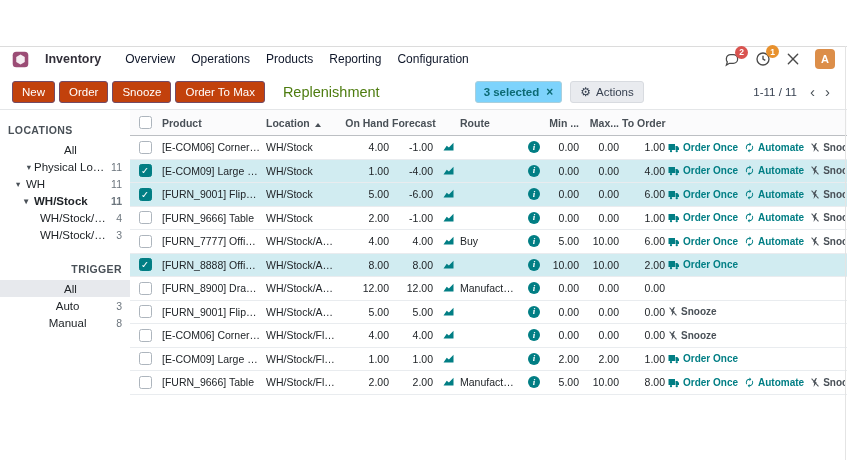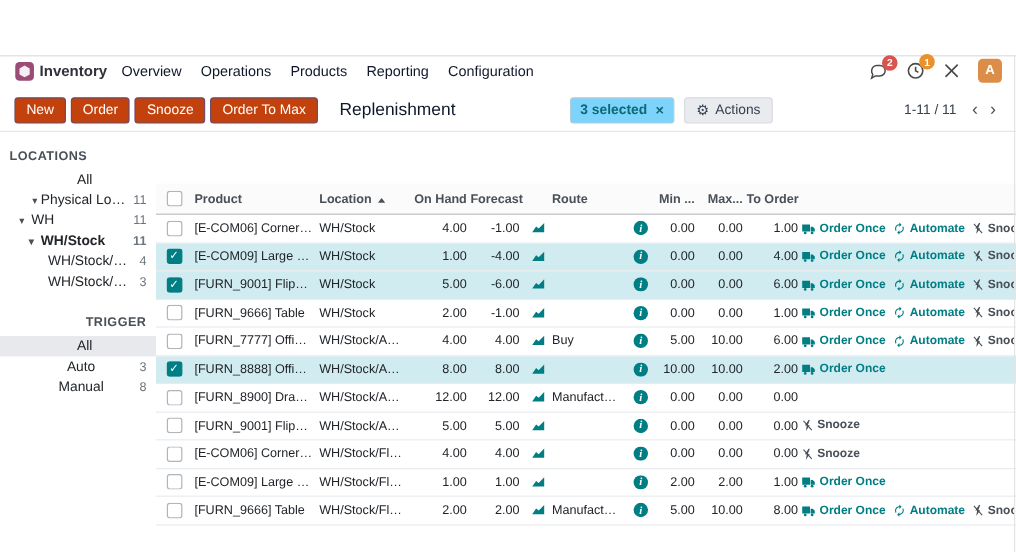--- a/index.html
+++ b/index.html
@@ -7,21 +7,21 @@
     font-family:"Liberation Sans", sans-serif; color:#212529; }
   .app { position:relative; width:847px; height:460px; background:#fff; }
 
   
   .hline-top { position:absolute; top:2px; left:0; right:0; border-top:1px solid #dcdcdc; }
   .vline-right { position:absolute; top:2px; bottom:6px; right:1px; border-right:1px solid #e4e4e4; }
 
   
   .navbar { display:flex; align-items:center; justify-content:space-between;
     height:30px; margin-top:44px; padding:0 12px; }
-  .nav-left { display:flex; align-items:center; gap:4px; }
+  .nav-left { display:flex; align-items:center; gap:16px; }
   .app-icon svg { display:block; }
   .app-name { font-weight:700; font-size:12.5px; color:#33303a; margin-right:8px; cursor:pointer; }
   .menus { display:flex; gap:16px; }
   .menu { font-size:12px; color:#0f172a; cursor:pointer; text-decoration:none; }
   .nav-right { display:flex; align-items:center; gap:15px; }
   .nav-icn { position:relative; display:inline-flex; cursor:pointer; }
   .nav-icn svg { display:block; }
   .badge { position:absolute; top:-6px; right:-8px; min-width:13px; height:13px; border-radius:7px;
     color:#fff; font-size:8.5px; font-weight:700; display:flex; align-items:center; justify-content:center; padding:0 3px; }
   .badge.red { background:#d9534f; }
@@ -29,21 +29,21 @@
   .avatar { width:20px; height:20px; border-radius:4px; background:#dc8e49; color:#fff;
     font-size:11px; font-weight:700; display:flex; align-items:center; justify-content:center; cursor:pointer; }
 
   
   .control-panel { display:flex; align-items:center; height:36px; padding:0 12px;
     border-bottom:1px solid #e4e6e8; }
   .btn { height:22px; padding:0 9px; border-radius:3px; border:1px solid transparent;
     font-size:11.5px; font-family:inherit; cursor:pointer; display:inline-flex; align-items:center; gap:5px; white-space:nowrap; }
   .btn.primary { background:#c2410c; color:#fff; border-color:#714B67; margin-right:4px; }
   .btn.gray { background:#e9ebef; color:#374151; border-color:#d8dbe0; margin-left:8px; }
-  .title { font-size:14.5px; font-weight:500; color:#0f172a; margin-left:14px; white-space:nowrap; }
+  .title { font-size:14.5px; font-weight:500; color:#4d7c0f; margin-left:14px; white-space:nowrap; }
   .sel-badge { display:inline-flex; align-items:center; gap:7px; height:22px; padding:0 8px;
     background:#7dd3fc; border:1px solid #a9cfdd; border-radius:3px; color:#0c6a74;
     font-size:11.5px; font-weight:600; margin-left:95px; white-space:nowrap; }
   .sel-badge .x { cursor:pointer; font-weight:700; font-size:12px; }
   .gear { font-size:12px; line-height:1; }
   .cp-right { margin-left:auto; display:flex; align-items:center; }
   .pager { font-size:11.5px; color:#374151; margin-right:8px; }
   .pg { background:none; border:none; font-size:15px; color:#495057; cursor:pointer; padding:0 5px; font-family:inherit; line-height:1; }
 
   
@@ -60,21 +60,21 @@
   .caret.empty { width:10px; }
   .side-label { flex:1; overflow:hidden; white-space:nowrap; text-overflow:ellipsis; }
   .side-count { color:#6c757d; font-size:10.5px; margin-left:5px; flex:none; }
   .side-item.active { font-weight:700; }
   .side-item.active-bg { background:#e7e9ed; }
 
   
   .table-wrap { flex:1; min-width:0; }
   .grid-row { display:grid; grid-template-columns:30px 106px 74px 52px 44px 24px 62px 24px 36px 40px 46px 1fr;
     align-items:center; padding-right:2px; }
-  .thead { height:26px; border-bottom:1px solid #bcbfc3; background:#fbfbfc;margin-top:43px; }
+  .thead { height:26px; border-bottom:1px solid #bcbfc3; background:#fbfbfc; }
   .trow { height:23.5px; border-bottom:1px solid #e9ecef; cursor:pointer; }
   .trow.hl { background:#d1ecf1; }
   .cell { overflow:hidden; white-space:nowrap; font-size:10.5px; }
   .c-text { padding-right:5px; text-overflow:ellipsis; }
   .c-prod { padding-left:2px; }
   .c-num { text-align:right; padding-right:3px; }
   .th { font-weight:700; color:#495057; font-size:10.5px; }
   .c-ico { display:flex; justify-content:center; align-items:center; }
   .c-cb { display:flex; justify-content:center; align-items:center; }
   .teal { color:#017e84; display:inline-flex; }

